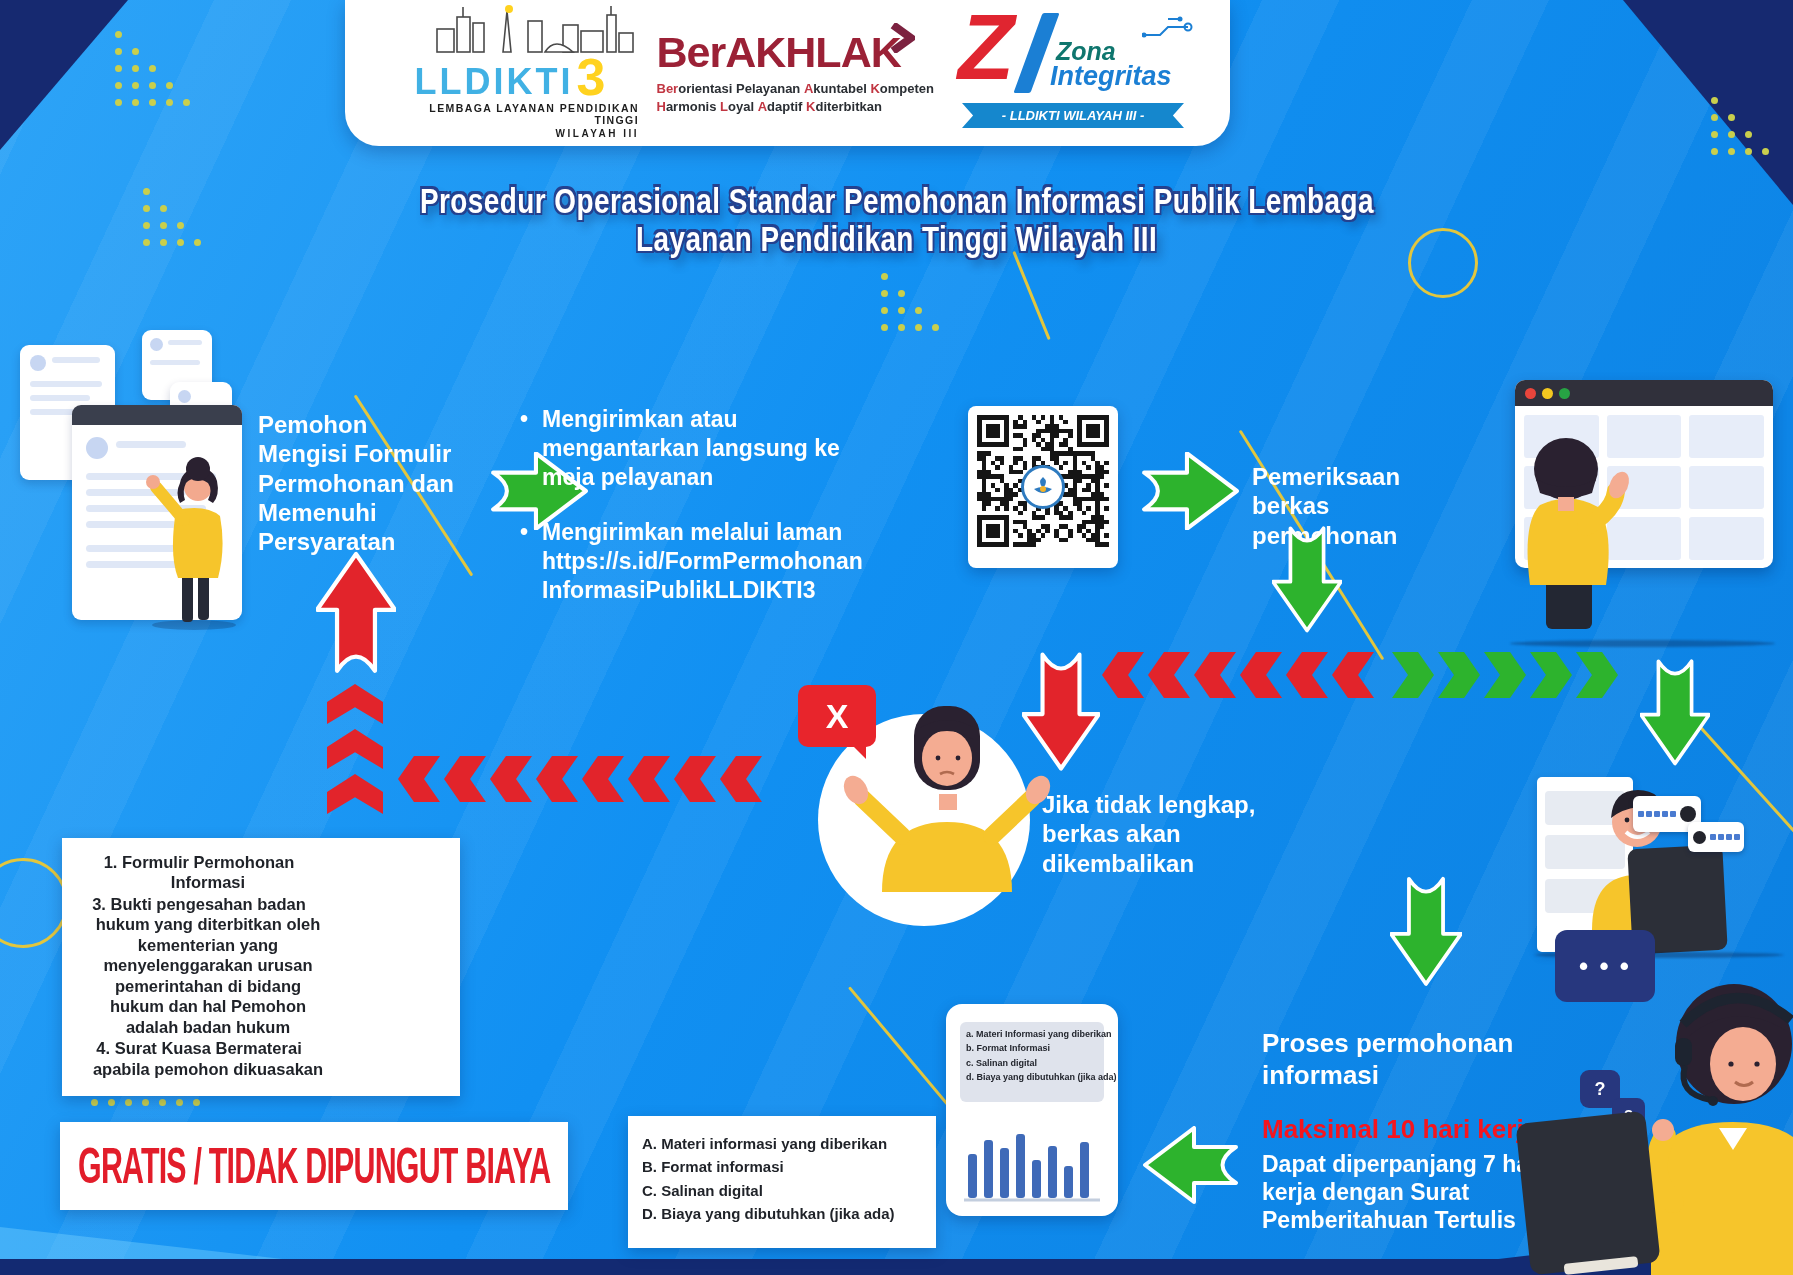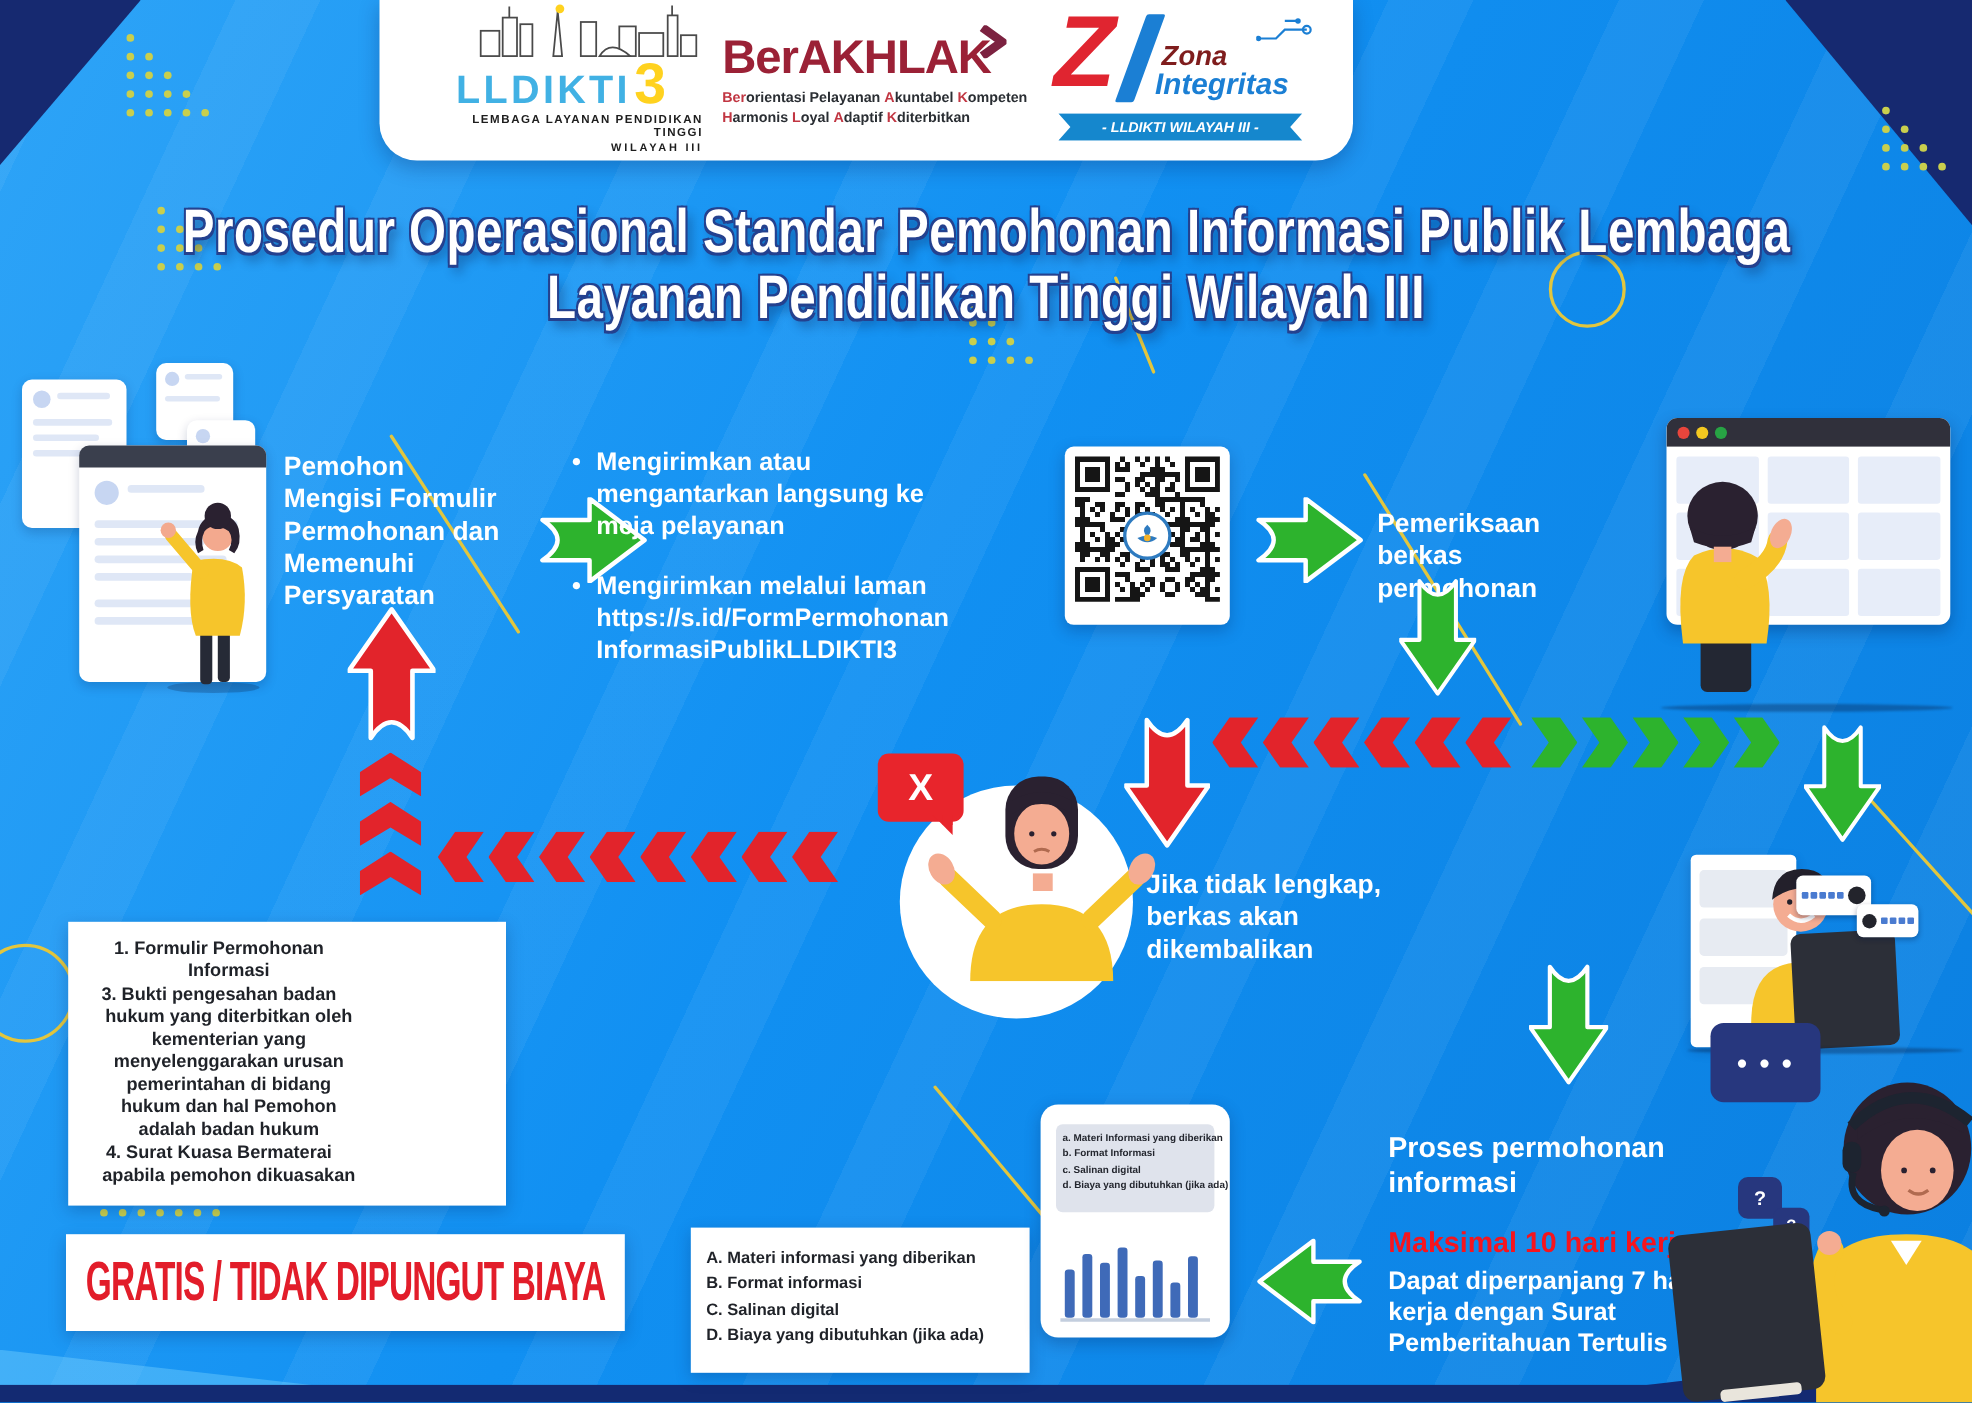--- a/index.html
+++ b/index.html
@@ -32,28 +32,28 @@
   .lldikti-sub{font-size:10.5px;font-weight:700;color:#1d1d1d;letter-spacing:1.4px;margin-top:4px;}
   .lldikti-sub2{font-size:10px;font-weight:700;color:#1d1d1d;letter-spacing:2.5px;margin-top:2px;}
   .logo-ber{width:282px;position:relative;padding-top:4px;}
   .ber-title{font-size:43px;font-weight:800;color:#9b2136;letter-spacing:-1px;line-height:1;}
   .ber-arrow{position:absolute;right:24px;top:-4px;}
   .ber-sub{font-size:13px;font-weight:600;color:#2a2e33;line-height:1.35;margin-top:6px;}
   .ber-red{color:#c13642;font-weight:700;}
   .logo-zona{width:238px;position:relative;height:124px;}
   .zi-z{position:absolute;left:2px;top:-8px;font-size:92px;font-weight:900;font-style:italic;color:#e02530;line-height:1;}
   .zi-i{position:absolute;left:72px;top:4px;width:17px;height:80px;background:#1b7fd4;transform:skewX(-20deg);border-radius:2px;}
-  .zi-zona{position:absolute;left:100px;top:28px;font-size:25px;font-weight:900;font-style:italic;color:#7f1d1d;}
+  .zi-zona{position:absolute;left:100px;top:28px;font-size:25px;font-weight:900;font-style:italic;color:#0f766e;}
   .zi-integ{position:absolute;left:94px;top:52px;font-size:27px;font-weight:700;font-style:italic;color:#1b7fd4;}
   .zi-ribbon{position:absolute;left:6px;top:94px;width:222px;height:25px;background:#1587cd;color:#fff;
     font-size:13px;font-weight:800;font-style:italic;display:flex;align-items:center;justify-content:center;
     clip-path:polygon(0 0,100% 0,95% 50%,100% 100%,0 100%,5% 50%);}
   .zi-circuit{position:absolute;right:0;top:0;}
   
-  .title{left:0;top:182px;width:100%;text-align:center;color:#fff;font-weight:800;font-size:48px;line-height:1.24;letter-spacing:.5px;}
+  .title{left:0;top:182px;width:100%;text-align:center;color:#fff;font-weight:800;font-size:31px;line-height:1.24;letter-spacing:.5px;}
   .title-line{display:inline-block;transform:scale(.9,1.16);
     text-shadow:-2px -2px 0 #24418f,2px -2px 0 #24418f,-2px 2px 0 #24418f,2px 2px 0 #24418f,5px 6px 9px rgba(10,30,80,.45);}
   
   .whitebox{background:#fff;box-shadow:0 5px 14px rgba(0,25,80,.25);}
   .step-text{color:#fff;font-weight:700;font-size:24px;line-height:1.22;}
   .bullet-item{display:flex;color:#fff;font-weight:700;font-size:23px;line-height:1.26;}
   .bullet-dot{width:22px;flex:0 0 auto;}
   .url{font-weight:800;word-break:break-all;}
   .red-note{color:#f5151e;font-weight:800;font-size:26px;}
   

